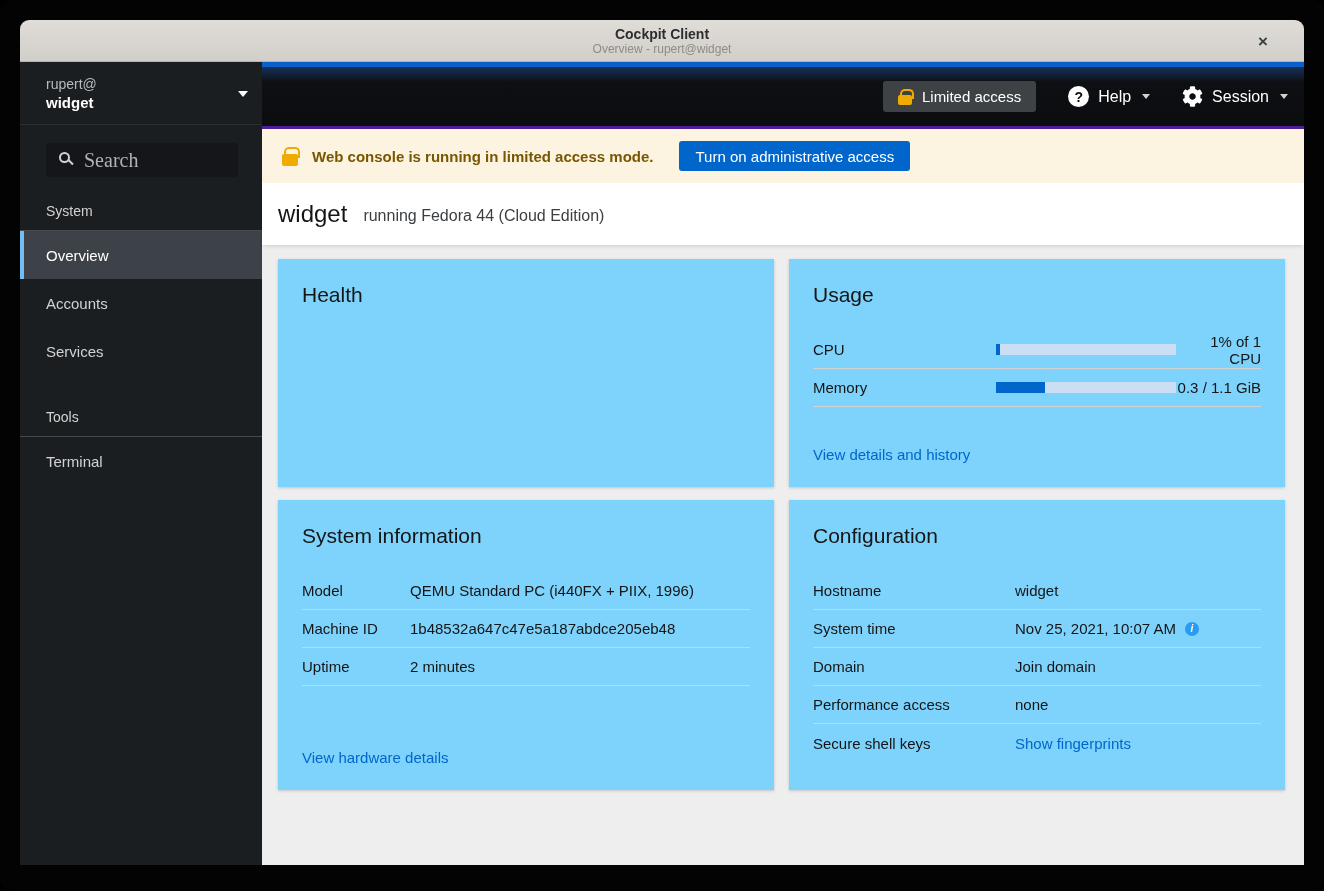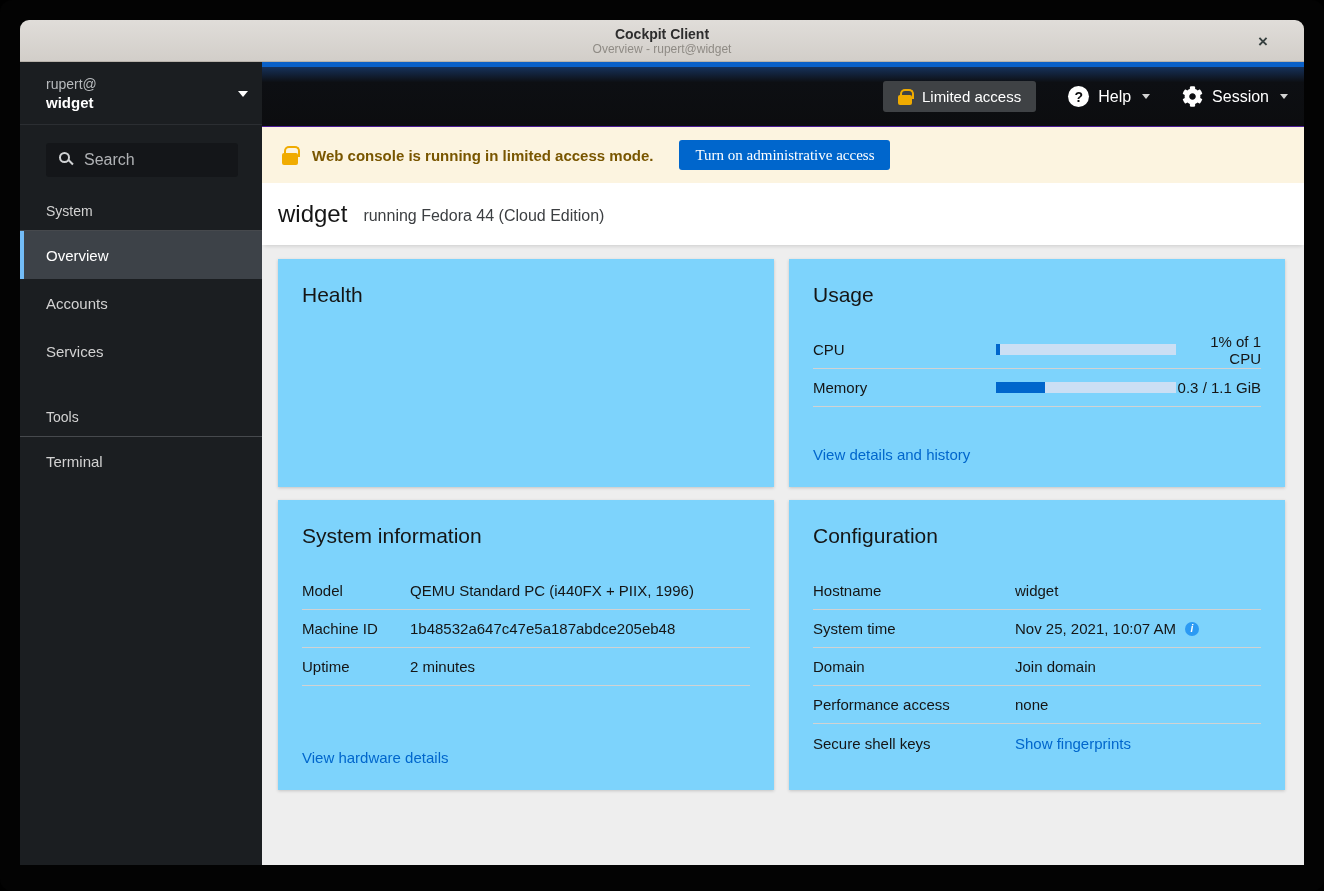--- a/index.html
+++ b/index.html
@@ -25,21 +25,21 @@
   .sidebar { flex:0 0 242px; background:#1b1e21; display:flex; flex-direction:column; }
   .host-switcher { height:63px; padding:11px 14px 9px 26px; border-bottom:1px solid #2b2e32;
                    display:flex; align-items:center; cursor:pointer; }
   .host-lines { flex:1; }
   .host-user { color:#b8bbbe; font-size:14px; line-height:18px; }
   .host-name { color:#fff; font-size:15px; font-weight:700; line-height:20px; }
   .caret { width:0; height:0; border-left:5px solid transparent; border-right:5px solid transparent;
            border-top:6px solid #fff; display:inline-block; }
   .search-wrap { position:relative; margin:18px 24px 0 26px; }
   .search-input { width:100%; height:34px; background:#141619; border:none; border-radius:3px;
-                  color:#e0e0e0; font-size:16px; padding:0 10px 0 38px; font-family:Liberation Sans, sans-serif; }
+                  color:#e0e0e0; font-size:20px; padding:0 10px 0 38px; font-family:Liberation Serif, serif; }
   .search-input::placeholder { color:#b0b2b5; }
   .mag { position:absolute; left:13px; top:9px; width:11px; height:11px;
          border:2px solid #cfd1d3; border-radius:50%; }
   .mag:after { content:""; position:absolute; width:7px; height:2px; background:#cfd1d3;
                transform:rotate(45deg); right:-6px; bottom:-2px; }
   .nav-section-label { color:#d2d2d2; font-size:14px; padding:0 0 0 26px; margin-top:26px; line-height:17px; }
   .nav-divider { height:1px; background:#46494d; margin-top:10px; }
   .nav-item { display:flex; align-items:center; height:48px; padding-left:26px;
               color:#d2d2d2; font-size:15px; text-decoration:none; cursor:pointer; }
   .nav-item.current { background:#3d4248; color:#fff; box-shadow:inset 4px 0 0 #73bcf7; }
@@ -63,25 +63,25 @@
 
   
   .lock { position:relative; display:inline-block; width:14px; height:10px; background:#f0ab00;
           border-radius:2px; margin-top:7px; }
   .lock:before { content:""; position:absolute; top:-6px; left:2px; width:10px; height:8px;
                  border:2px solid #f0ab00; border-bottom:none; border-radius:5px 5px 0 0; }
   .lock.lg { width:16px; height:12px; }
   .lock.lg:before { width:12px; height:9px; top:-7px; }
 
   
-  .alert { flex:0 0 57px; border-top:1px solid #4c1d95; background:#fcf4e0;
+  .alert { flex:0 0 57px; border-top:3px solid #4c1d95; background:#fcf4e0;
            display:flex; align-items:center; padding:0 8px 0 20px; gap:14px; }
   .alert-text { color:#795600; font-size:15px; font-weight:700; }
   .primary-btn { margin-left:12px; height:30px; padding:0 16px; background:#0066cc; color:#fff;
-                 border:none; border-radius:3px; font-size:15px; font-family:Liberation Serif, serif; cursor:pointer; }
+                 border:none; border-radius:3px; font-size:15px; font-family:Liberation Sans, sans-serif; cursor:pointer; }
 
   
   .page-header { flex:0 0 62px; background:#fff; display:flex; align-items:center; gap:16px;
                  padding-left:16px; box-shadow:0 3px 4px -2px rgba(0,0,0,.15); position:relative; z-index:1; }
   .page-header h1 { font-size:24px; font-weight:400; color:#151515; }
   .page-header .os { font-size:16px; color:#3c3f42; padding-top:3px; }
 
   
   .content { flex:1; background:#eeeeee; padding:14px 19px 0 16px;
              display:grid; grid-template-columns:1fr 1fr; grid-template-rows:228px 290px; gap:13px 15px; }

